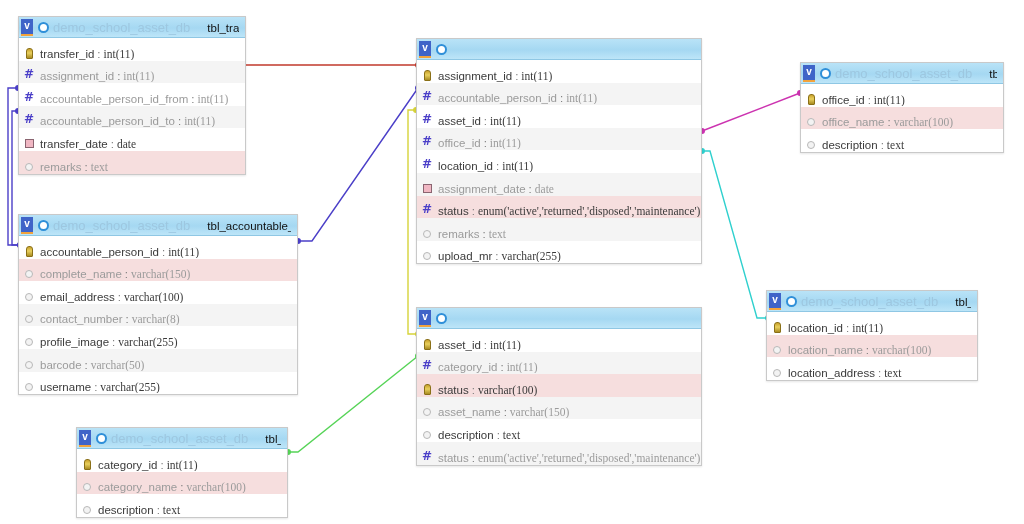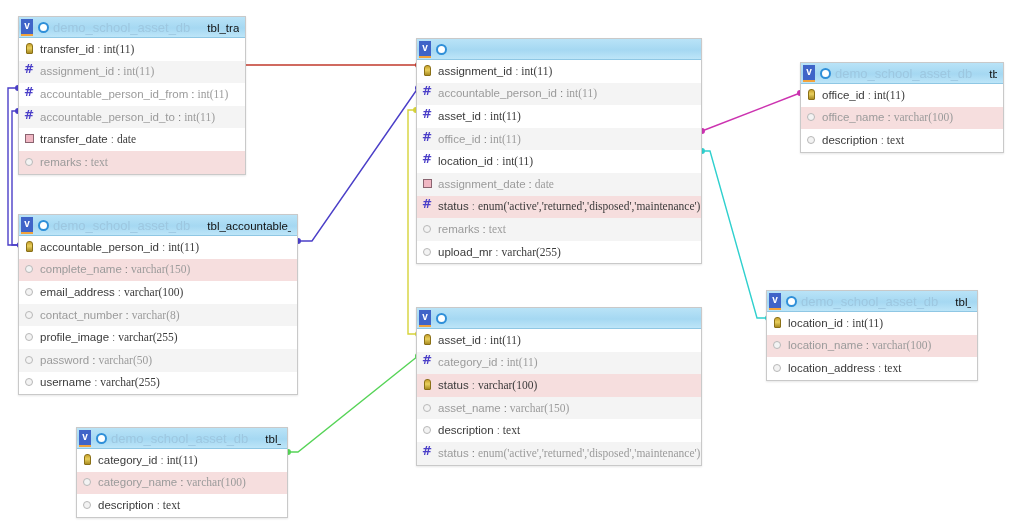--- a/index.html
+++ b/index.html
@@ -80,21 +80,21 @@
     font-size: 13px;
   }
   .tbl-name {
     color: #101010;
     font-weight: normal;
     font-size: 11.5px;
     margin-left: 17px;
   }
   .row {
     display: flex;
-    align-items: center;
+    align-items: flex-end;
     height: 22.6px;
     padding: 0 4px 0 5px;
     box-sizing: border-box;
     white-space: nowrap;
     overflow: hidden;
     border-bottom: 1px solid transparent;
   }
   .row.alt     { background: #f4f4f4; }
   .row.plain   { background: #ffffff; }
   .row.pink    { background: #f6dede; }
@@ -260,21 +260,21 @@
           <span class="col-type dim">varchar(8)</span>
         </div>
         <div class="row plain">
           <span class="row-ico ico-circle"></span>
           <span class="col-name">profile_image</span>
           <span class="col-sep">:</span>
           <span class="col-type">varchar(255)</span>
         </div>
         <div class="row alt">
           <span class="row-ico ico-circle"></span>
-          <span class="col-name dim">password</span>
+          <span class="col-name dim">barcode</span>
           <span class="col-sep">:</span>
           <span class="col-type dim">varchar(50)</span>
         </div>
         <div class="row plain">
           <span class="row-ico ico-circle"></span>
           <span class="col-name">username</span>
           <span class="col-sep">:</span>
           <span class="col-type">varchar(255)</span>
         </div>
       </div>

